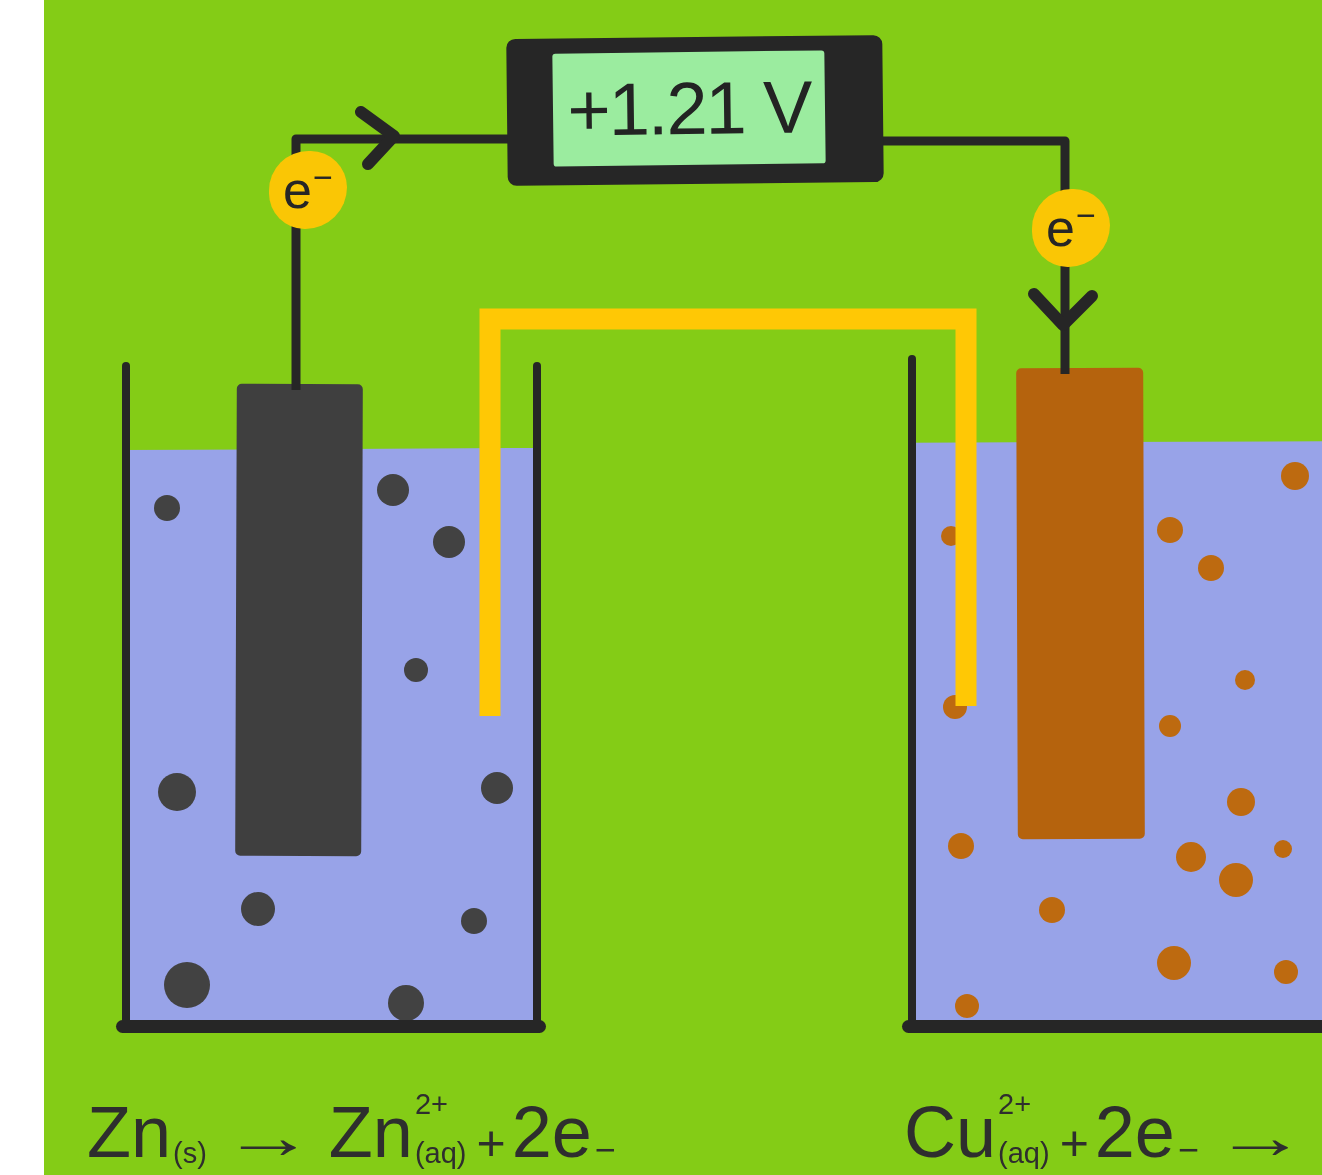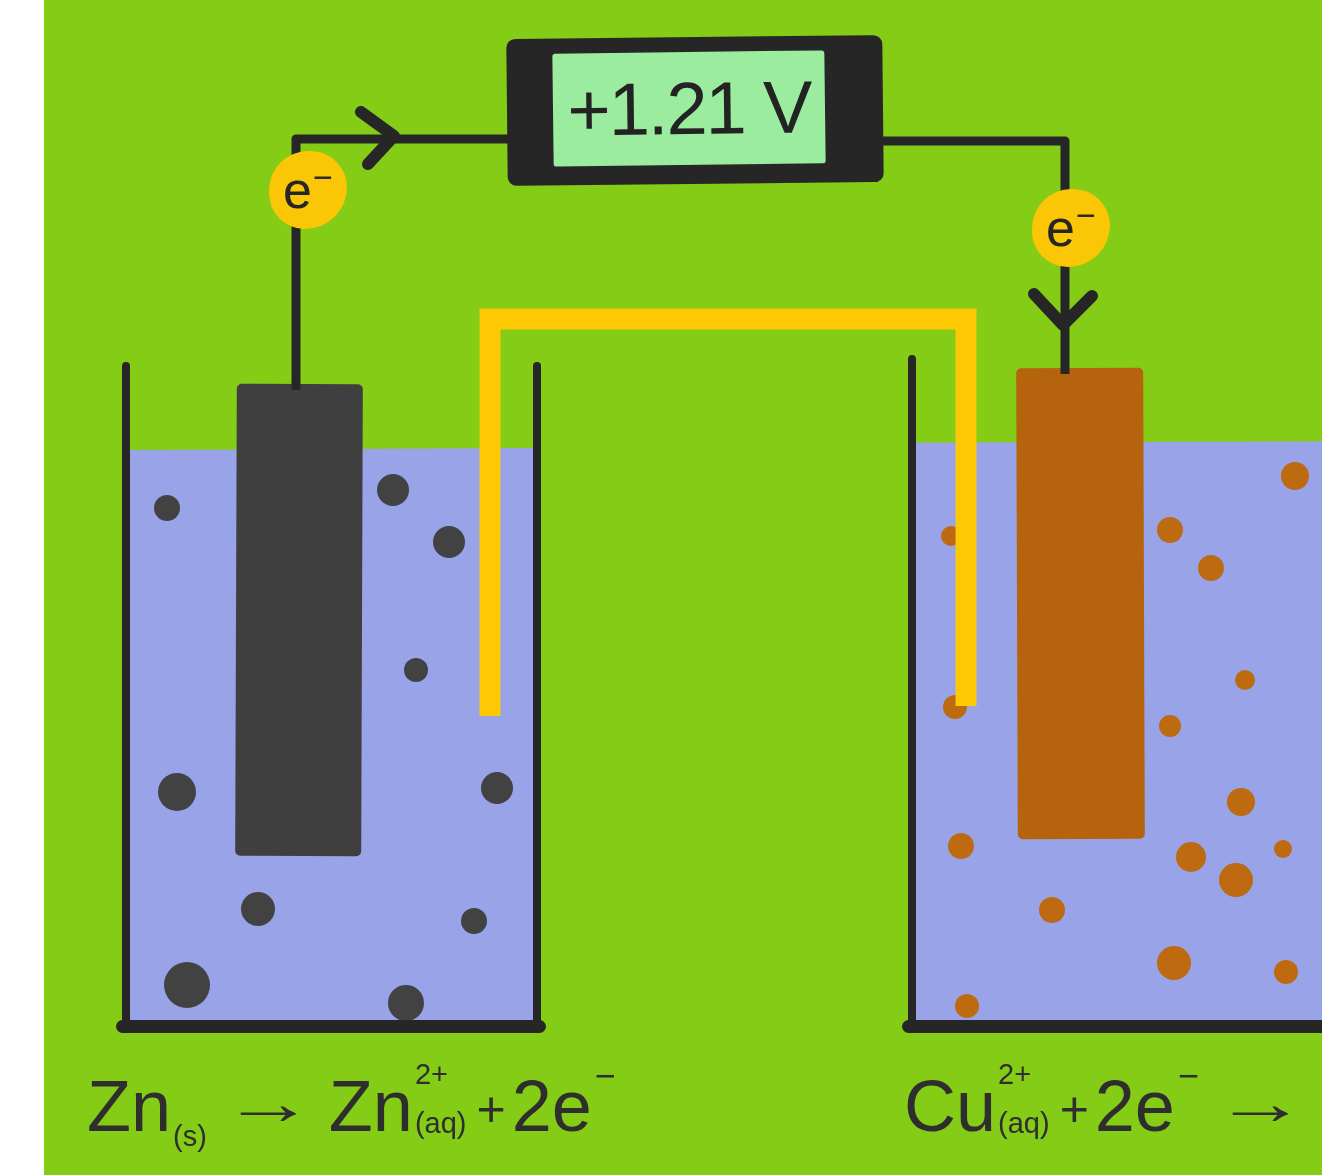--- a/index.html
+++ b/index.html
@@ -54,21 +54,21 @@
   .voltmeter-reading{font-size:74px;color:#232323;letter-spacing:-2px;}
 
   
   .electron{position:absolute;width:78px;height:78px;background:var(--electron-yellow);border-radius:52% 48% 55% 47%;display:flex;align-items:center;justify-content:center;color:#262626;}
   .electron.left{left:225px;top:151px;}
   .electron.right{left:988px;top:189px;}
   .electron .e-base{font-size:52px;line-height:1;}
   .electron .e-sup{font-size:34px;line-height:1;margin:-26px 0 0 1px;}
 
   
-  .eq{position:absolute;display:flex;align-items:flex-start;height:110px;font-size:72px;line-height:1;color:var(--text-dark);white-space:nowrap;}
+  .eq{position:absolute;display:flex;align-items:flex-end;height:110px;font-size:72px;line-height:1;color:var(--text-dark);white-space:nowrap;}
   .eq.oxidation{left:43px;top:1058px;}
   .eq.reduction{left:860px;top:1058px;}
   .eq .main{padding-top:12px;}
   .eq .sub-low{font-size:29px;padding-top:64px;margin-left:2px;}
   .eq .stack{display:flex;flex-direction:column;font-size:29px;row-gap:20px;padding-top:2px;margin:0 4px 0 2px;}
   .eq .plus{font-size:50px;padding-top:26px;margin:0 6px;}
   .eq .sup-high{font-size:36px;padding-top:0;margin-left:3px;}
   .eq .arrow{font-size:62px;padding-top:14px;margin:0 30px;transform:scaleX(1.5);font-weight:bold;}
 </style>
 </head>

